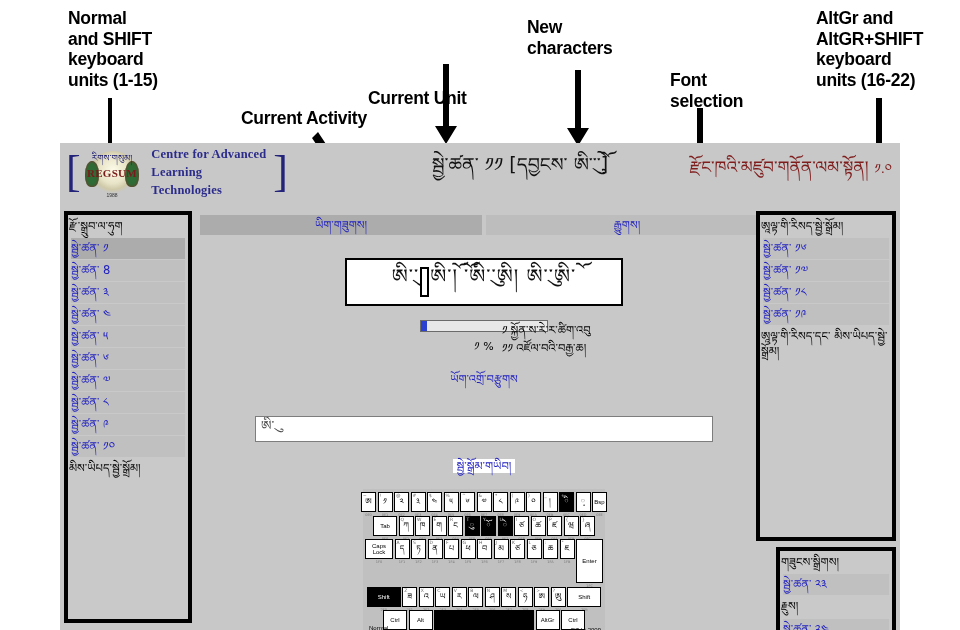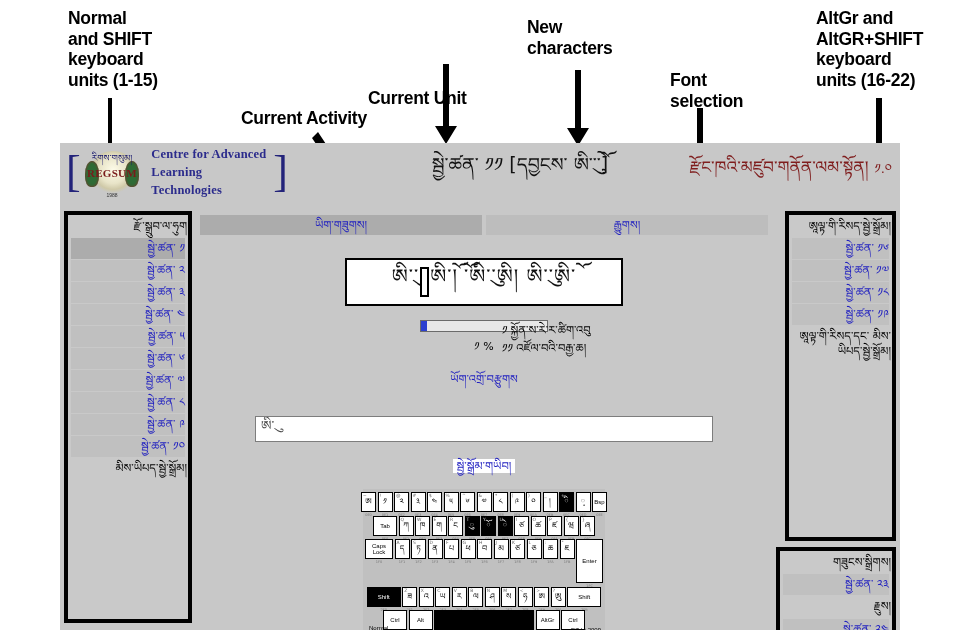--- a/index.html
+++ b/index.html
@@ -136,39 +136,39 @@
     background: #c8c8c8;
   }
 
   
   .side-panel {
     position: absolute;
     background: #c9c9c9;
     border: 4px solid #000;
   }
   #left-panel  { left: 4px;  top: 4px;  width: 128px; height: 412px; }
-  #right-panel { right: 4px; top: 4px;  width: 111px; height: 330px; }
+  #right-panel { right: 4px; top: 4px;  width: 140px; height: 330px; }
   #right-panel-2 { right: 4px; top: 340px; width: 120px; height: 110px; }
 
   .panel-inner { height: 100%; overflow: hidden; background: #c9c9c9; padding: 1px; }
 
   .unit-head {
-    text-align: right;
+    text-align: left;
     font-family: "DejaVu Sans", sans-serif;
     font-size: 11.5px;
     color: #000;
     padding: 3px 0 4px;
     line-height: 1.25;
     background: #c9c9c9;
   }
   .unit-item {
     margin: 1px 2px;
     height: 21px;
     background: #c0c0c0;
-    text-align: right;
+    text-align: left;
     font-family: "DejaVu Sans", sans-serif;
     font-size: 11.5px;
     color: #2020c0;
     line-height: 21px;
     cursor: pointer;
     white-space: nowrap;
   }
   .unit-item.sel { background: #acacac; }
 
   
@@ -430,21 +430,21 @@
       </div>
     </div>
 
     <div id="app-body">
 
       <div class="side-panel" id="left-panel">
         <div class="panel-inner">
           <div class="unit-head">རྫོ་སྒྲུབ་ལ་ཧུག</div>
           <div id="lp-s1">
               <div class="unit-item sel">སྦྱེ་ཚན་ ༡</div>
-              <div class="unit-item">སྦྱེ་ཚན་ ༢</div>
+              <div class="unit-item">སྦྱེ་ཚན་ 8</div>
               <div class="unit-item">སྦྱེ་ཚན་ ༣</div>
               <div class="unit-item">སྦྱེ་ཚན་ ༤</div>
               <div class="unit-item">སྦྱེ་ཚན་ ༥</div>
               <div class="unit-item">སྦྱེ་ཚན་ ༦</div>
               <div class="unit-item">སྦྱེ་ཚན་ ༧</div>
               <div class="unit-item">སྦྱེ་ཚན་ ༨</div>
               <div class="unit-item">སྦྱེ་ཚན་ ༩</div>
               <div class="unit-item">སྦྱེ་ཚན་ ༡༠</div>
             </div>
           <div class="unit-head">མིས་ཡིཔད་སྦྱེ་སྒྲོམ།</div>

